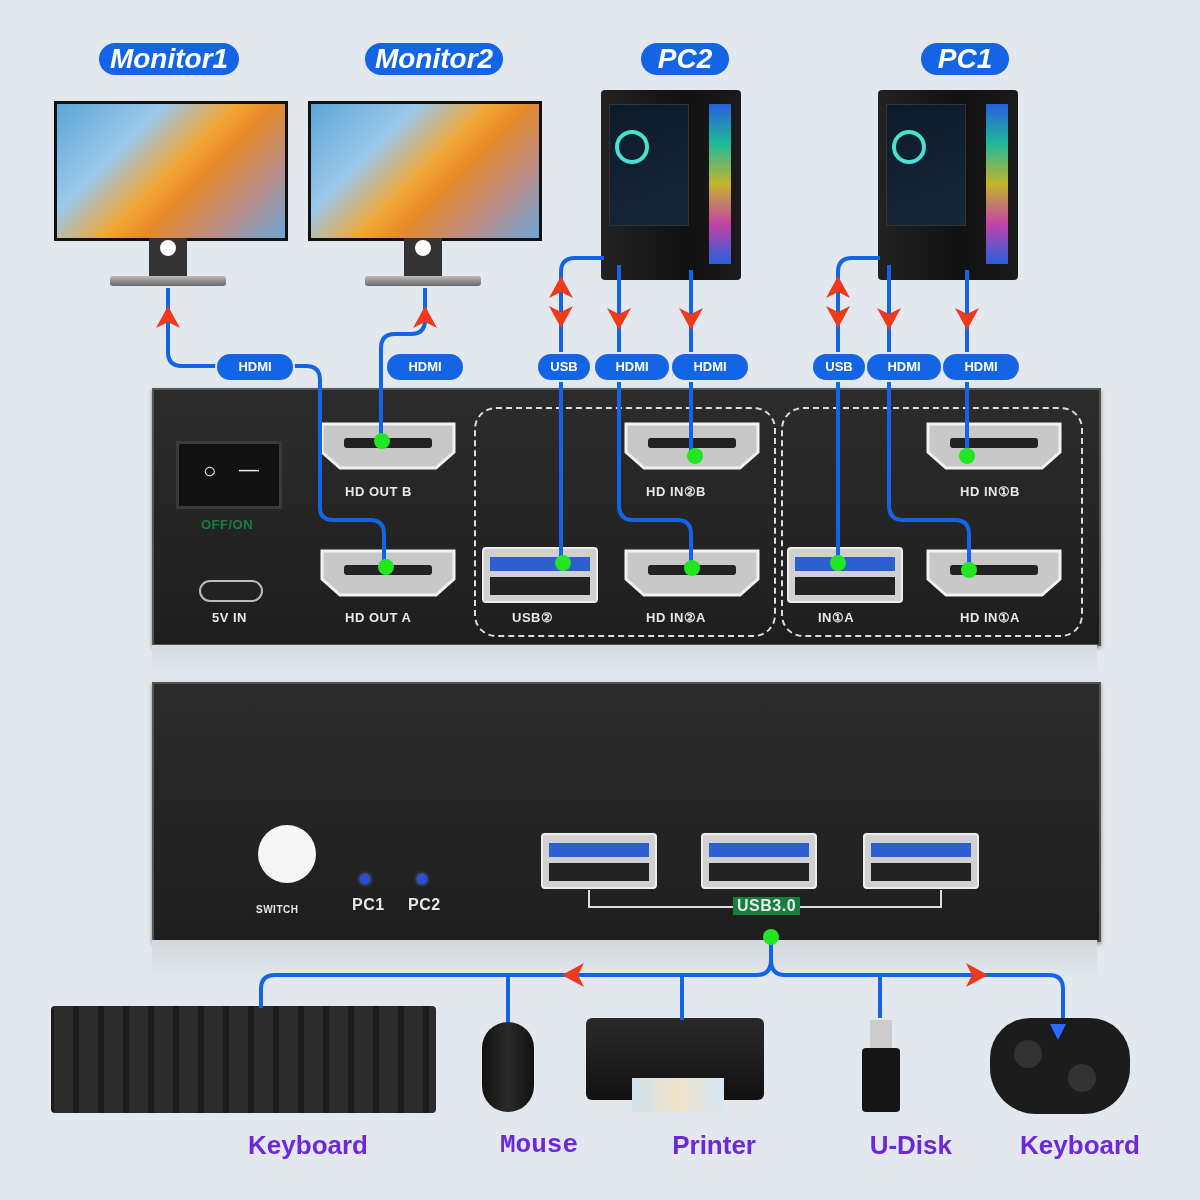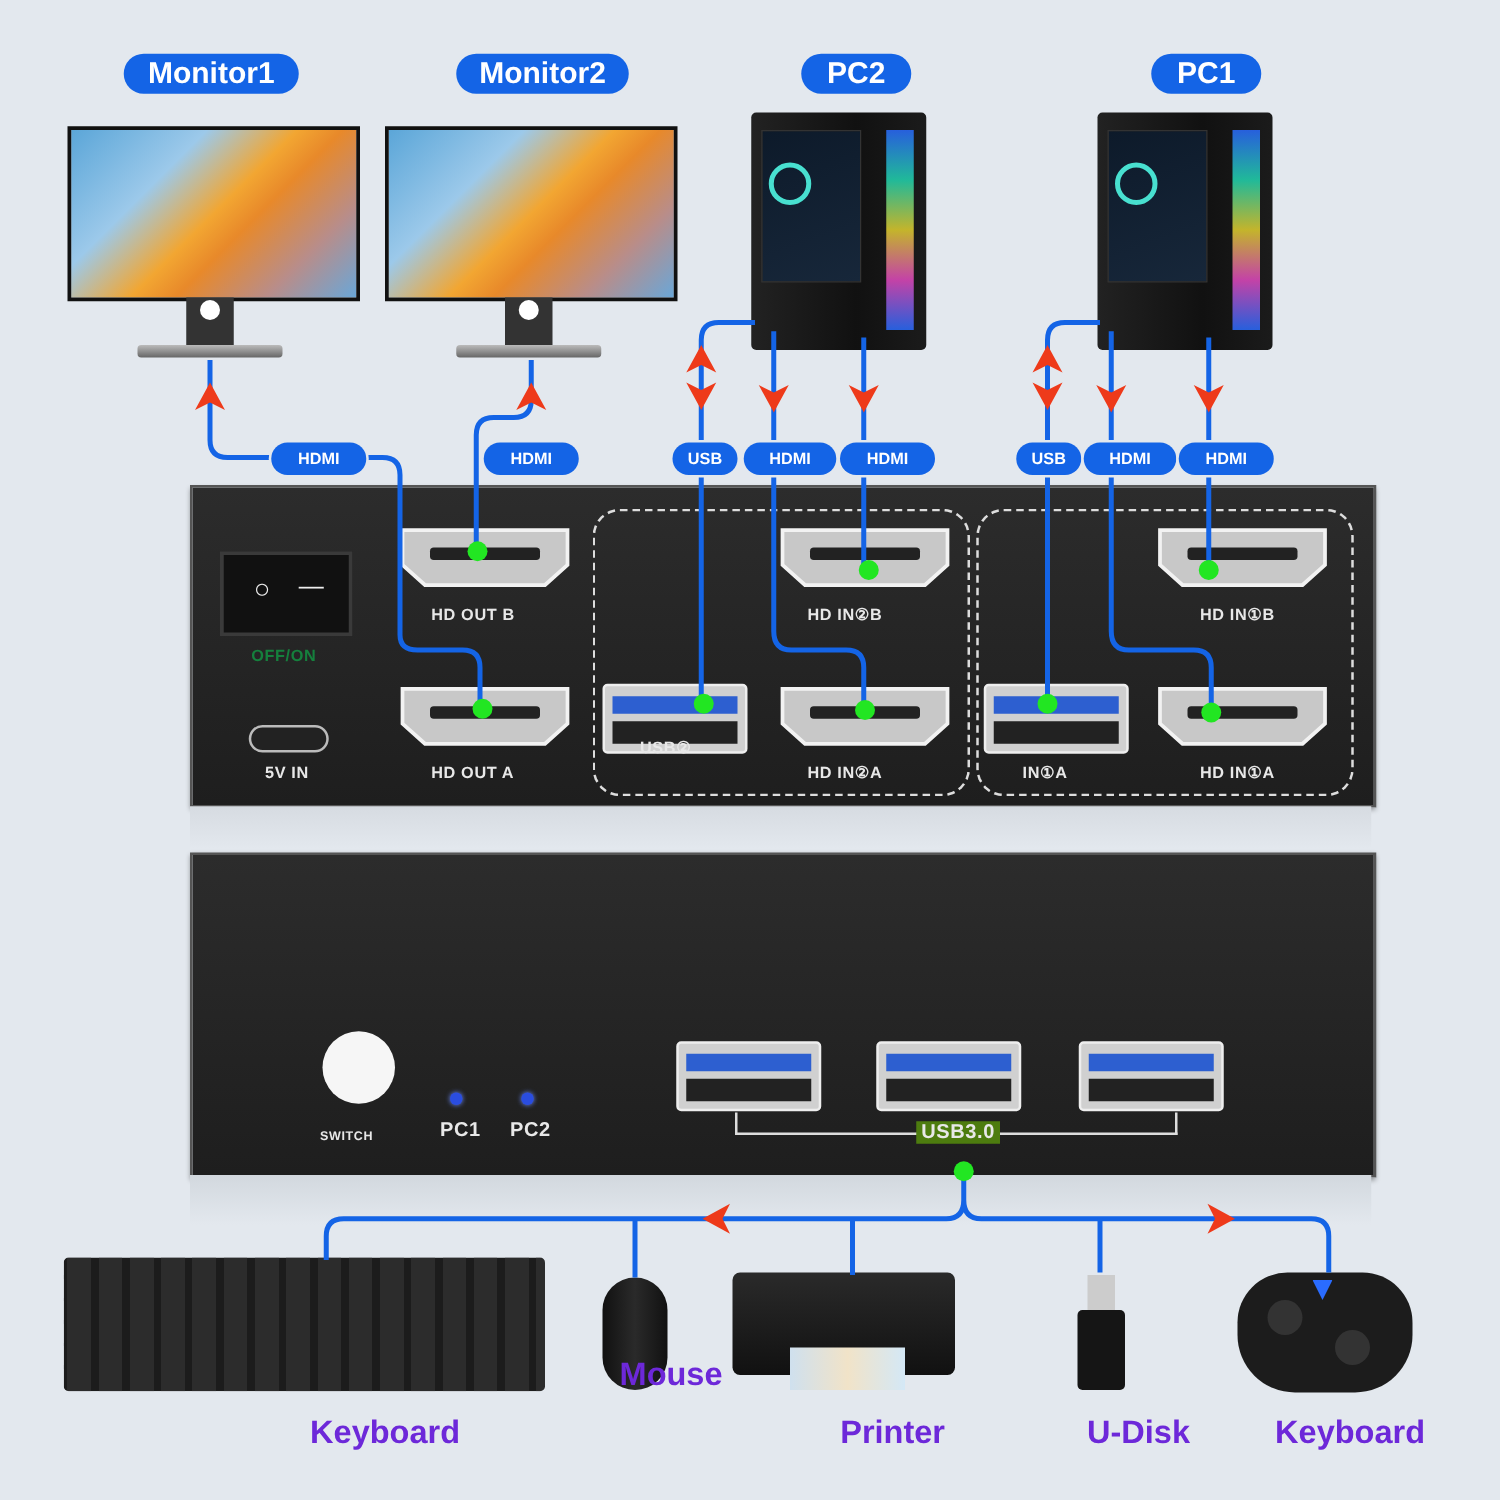--- a/index.html
+++ b/index.html
@@ -1,19 +1,19 @@
 <!DOCTYPE html>
 <html><head>
 <meta charset="utf-8">
 <style>
   html,body{margin:0;padding:0;}
   body{width:1200px;height:1200px;background:#e3e8ee;position:relative;overflow:hidden;font-family:"Liberation Sans",sans-serif;}
   .abs{position:absolute;}
   .pill{position:absolute;background:#1464e6;color:#fff;font-weight:bold;border-radius:16px;text-align:center;box-shadow:0 0 0 2px #e3e8ee;}
-  .pill.big{height:32px;line-height:32px;font-size:24px;}
+  .pill.big{height:32px;line-height:32px;font-size:28px;font-style:italic;}
   .pill.small{height:26px;line-height:26px;font-size:13px;border-radius:13px;}
   .panel{position:absolute;background:linear-gradient(#2c2c2c,#1e1e1e);border:2px solid #555;box-shadow:0 2px 4px rgba(0,0,0,.4);}
   .lbl{position:absolute;color:#e8e8e8;font-weight:bold;font-size:13px;letter-spacing:.5px;white-space:nowrap;}
   .hdmi{position:absolute;width:140px;height:52px;}
   .usbp{position:absolute;width:116px;height:56px;background:#d0d0d0;border:2px solid #eee;border-radius:4px;box-sizing:border-box;}
   .usbp .tongue{position:absolute;left:6px;right:6px;top:8px;height:14px;background:#2d5fd0;}
   .usbp .bot{position:absolute;left:6px;right:6px;bottom:6px;height:18px;background:#222;}
   .dash{position:absolute;border:2px dashed #ddd;border-radius:22px;}
   .dev-label{position:absolute;font-size:26px;font-weight:bold;color:#6d28d9;text-align:right;}
   .monitor{position:absolute;width:228px;height:134px;border:3px solid #111;background:linear-gradient(135deg,#5ba6d8 0%,#9cc9ea 30%,#f2a632 50%,#e8892a 60%,#b88d8a 80%,#6aa7d8 100%);}
@@ -140,21 +140,21 @@
     <path d="M4 4 H136 V32 L118 48 H22 L4 32 Z" fill="#c8c8c8" stroke="#f2f2f2" stroke-width="3"></path>
     <rect x="26" y="18" width="88" height="10" fill="#222" rx="3"></rect>
   </svg>
 <div class="lbl" style="left:345px;top:610px;z-index:2;">HD OUT A</div>
 
 <div class="dash" style="left:474px;top:407px;width:298px;height:226px;z-index:2;"></div>
 <div class="usbp" style="left:482px;top:547px;z-index:2;">
     <div class="tongue"></div>
     <div class="bot"></div>
   </div>
-<div class="lbl" style="left:512px;top:590px;z-index:2;">USB②</div>
+<div class="lbl" style="left:512px;top:610px;z-index:2;">USB②</div>
 <svg class="hdmi" style="left:622px;top:420px;z-index:2" viewBox="0 0 140 52">
     <path d="M4 4 H136 V32 L118 48 H22 L4 32 Z" fill="#c8c8c8" stroke="#f2f2f2" stroke-width="3"></path>
     <rect x="26" y="18" width="88" height="10" fill="#222" rx="3"></rect>
   </svg>
 <div class="lbl" style="left:646px;top:484px;z-index:2;">HD IN②B</div>
 <svg class="hdmi" style="left:622px;top:547px;z-index:2" viewBox="0 0 140 52">
     <path d="M4 4 H136 V32 L118 48 H22 L4 32 Z" fill="#c8c8c8" stroke="#f2f2f2" stroke-width="3"></path>
     <rect x="26" y="18" width="88" height="10" fill="#222" rx="3"></rect>
   </svg>
 <div class="lbl" style="left:646px;top:610px;z-index:2;">HD IN②A</div>
@@ -192,33 +192,33 @@
   </div>
 <div class="usbp" style="left:701px;top:833px;z-index:2;">
     <div class="tongue"></div>
     <div class="bot"></div>
   </div>
 <div class="usbp" style="left:863px;top:833px;z-index:2;">
     <div class="tongue"></div>
     <div class="bot"></div>
   </div>
 <div class="abs" style="left:588px;top:890px;width:350px;height:16px;border:2px solid #ddd;border-top:none;z-index:2;"></div>
-<div class="lbl" style="left:733px;top:897px;font-size:16px;background:#4d7c0f;padding:0 4px;z-index:2;">USB3.0</div>
+<div class="lbl" style="left:733px;top:897px;font-size:16px;background:#15803d;padding:0 4px;z-index:2;">USB3.0</div>
 
 <div class="abs" style="left:51px;top:1006px;width:385px;height:107px;background:#1c1c1c;border-radius:4px;background-image:repeating-linear-gradient(90deg,transparent 0 3px,#2c2c2c 3px 22px,transparent 22px 25px),repeating-linear-gradient(0deg,#1c1c1c 0 3px,transparent 3px 18px);"></div>
 <div class="abs" style="left:482px;top:1022px;width:52px;height:90px;border-radius:26px;background:linear-gradient(90deg,#111,#2a2a2a,#111);"></div>
 <div class="abs" style="left:586px;top:1018px;width:178px;height:82px;background:linear-gradient(#2a2a2a,#111);border-radius:6px;">
   <div class="abs" style="left:46px;top:60px;width:92px;height:34px;background:linear-gradient(90deg,#cfe0ee,#f1e3c8,#d4e8f6);"></div>
 </div>
 <div class="abs" style="left:862px;top:1048px;width:38px;height:64px;background:#151515;border-radius:4px;">
   <div class="abs" style="left:8px;top:-28px;width:22px;height:28px;background:#ccc;"></div>
 </div>
 <div class="abs" style="left:990px;top:1018px;width:140px;height:96px;background:#1c1c1c;border-radius:40px 40px 46px 46px;">
   <div class="abs" style="left:24px;top:22px;width:28px;height:28px;border-radius:50%;background:#333;"></div>
   <div class="abs" style="left:78px;top:46px;width:28px;height:28px;border-radius:50%;background:#333;"></div>
   <div class="abs" style="left:60px;top:6px;width:16px;height:16px;background:#2a6cff;clip-path:polygon(0 0,100% 0,50% 100%);"></div>
 </div>
 
 <div class="dev-label" style="left:168px;top:1130px;width:200px;">Keyboard</div>
-<div class="dev-label" style="left:438px;top:1084px;width:140px;">Mouse</div>
+<div class="dev-label" style="left:438px;top:1130px;width:140px;font-family:Liberation Mono, monospace;">Mouse</div>
 <div class="dev-label" style="left:616px;top:1130px;width:140px;">Printer</div>
 <div class="dev-label" style="left:812px;top:1130px;width:140px;">U-Disk</div>
 <div class="dev-label" style="left:980px;top:1130px;width:160px;">Keyboard</div>
 
 </body></html>

